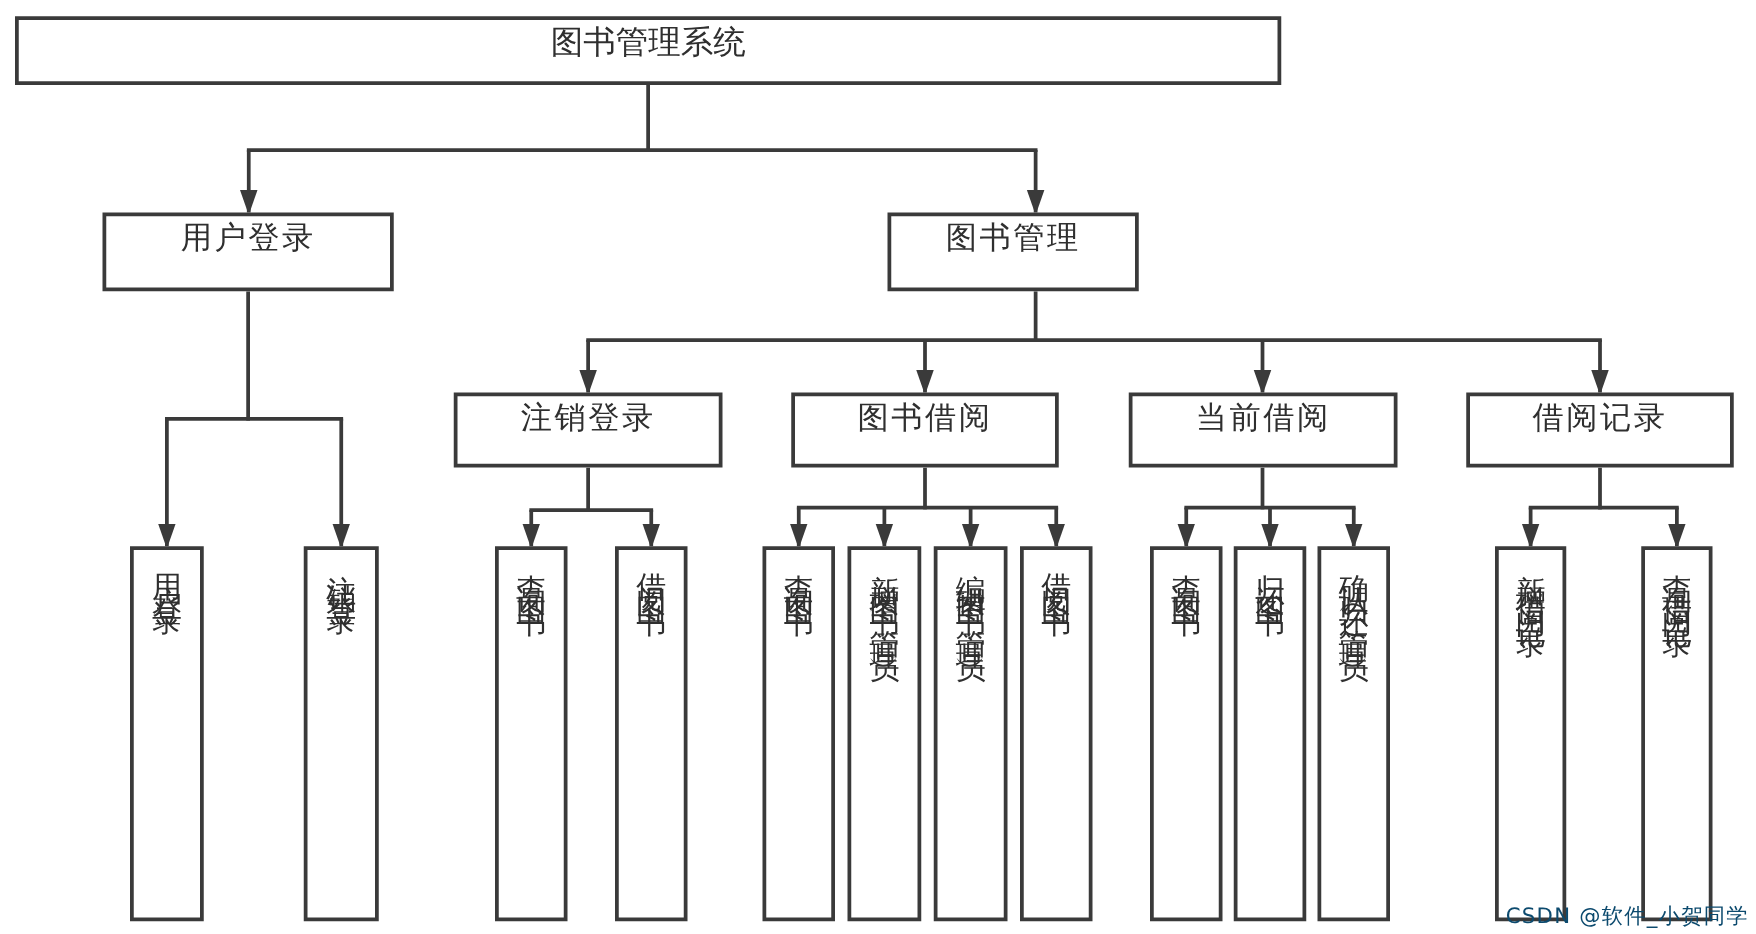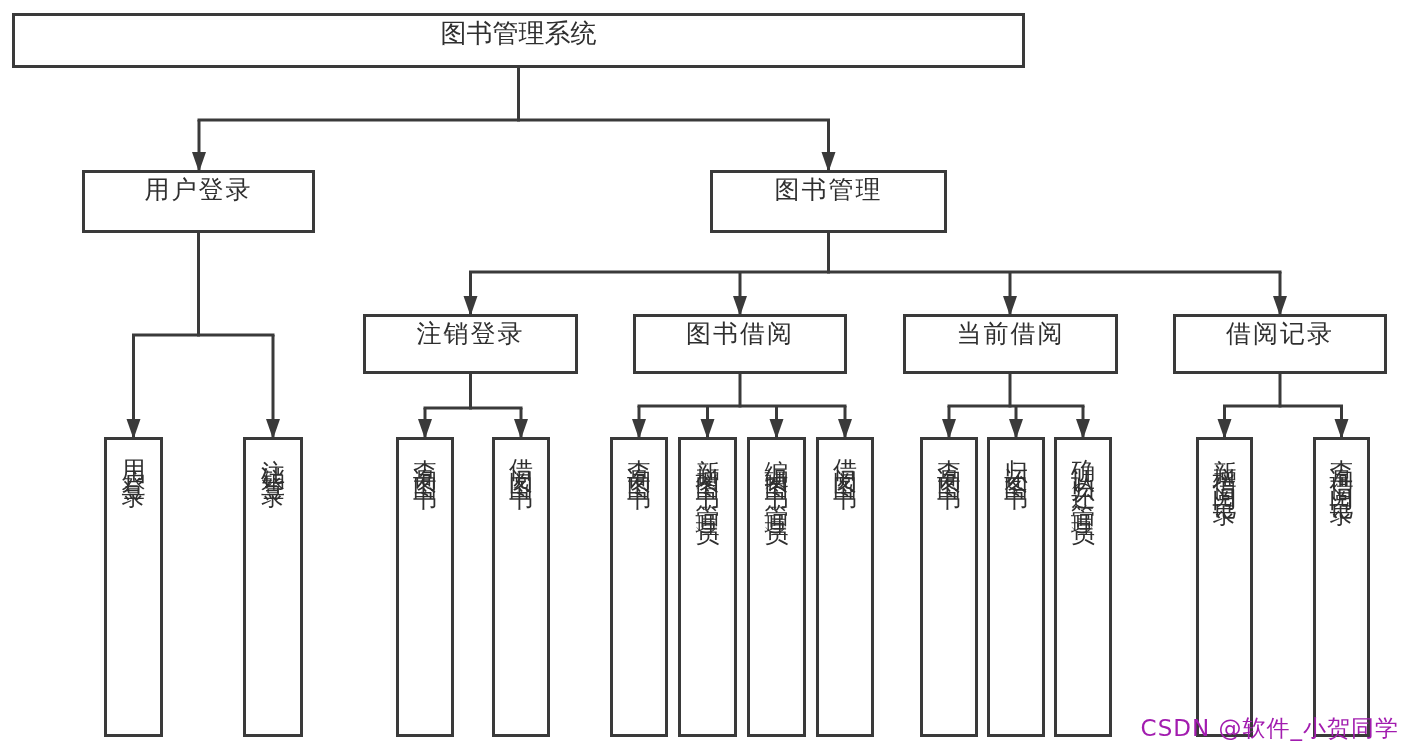--- a/index.html
+++ b/index.html
@@ -35,22 +35,22 @@
     text-orientation: mixed;
     font-size: 24px;
     letter-spacing: 9px;
     line-height: 1;
     white-space: nowrap;
   }
   .watermark {
     position: absolute;
     right: 6px;
     bottom: 3px;
-    font-size: 23px;
-    color: #a21caf;
+    font-size: 17px;
+    color: #0c4a6e;
     z-index: 5;
     letter-spacing: 1px;
   }
 </style>
 </head>
 <body>
 
 <div class="canvas">
 
   <svg class="connectors" viewBox="0 0 1405 747" xmlns="http://www.w3.org/2000/svg" aria-hidden="true">
@@ -101,21 +101,21 @@
     <line x1="1341.5" y1="406" x2="1341.5" y2="439" marker-end="url(#arrowhead)"></line>
   </svg>
 
   <div class="node root" style="left:12px; top:13px; width:1013px; height:55px;">
     <span>图书管理系统</span>
   </div>
 
   <div class="node h" style="left:82px; top:170px; width:233px; height:63px;">
     <span>用户登录</span>
   </div>
-  <div class="node h" style="left:710px; top:170px; width:237px; height:63px;">
+  <div class="node h" style="left:710px; top:170px; width:201px; height:63px;">
     <span>图书管理</span>
   </div>
 
   <div class="node h" style="left:363px; top:314px; width:215px; height:60px;">
     <span>注销登录</span>
   </div>
   <div class="node h" style="left:633px; top:314px; width:214px; height:60px;">
     <span>图书借阅</span>
   </div>
   <div class="node h" style="left:903px; top:314px; width:215px; height:60px;">

